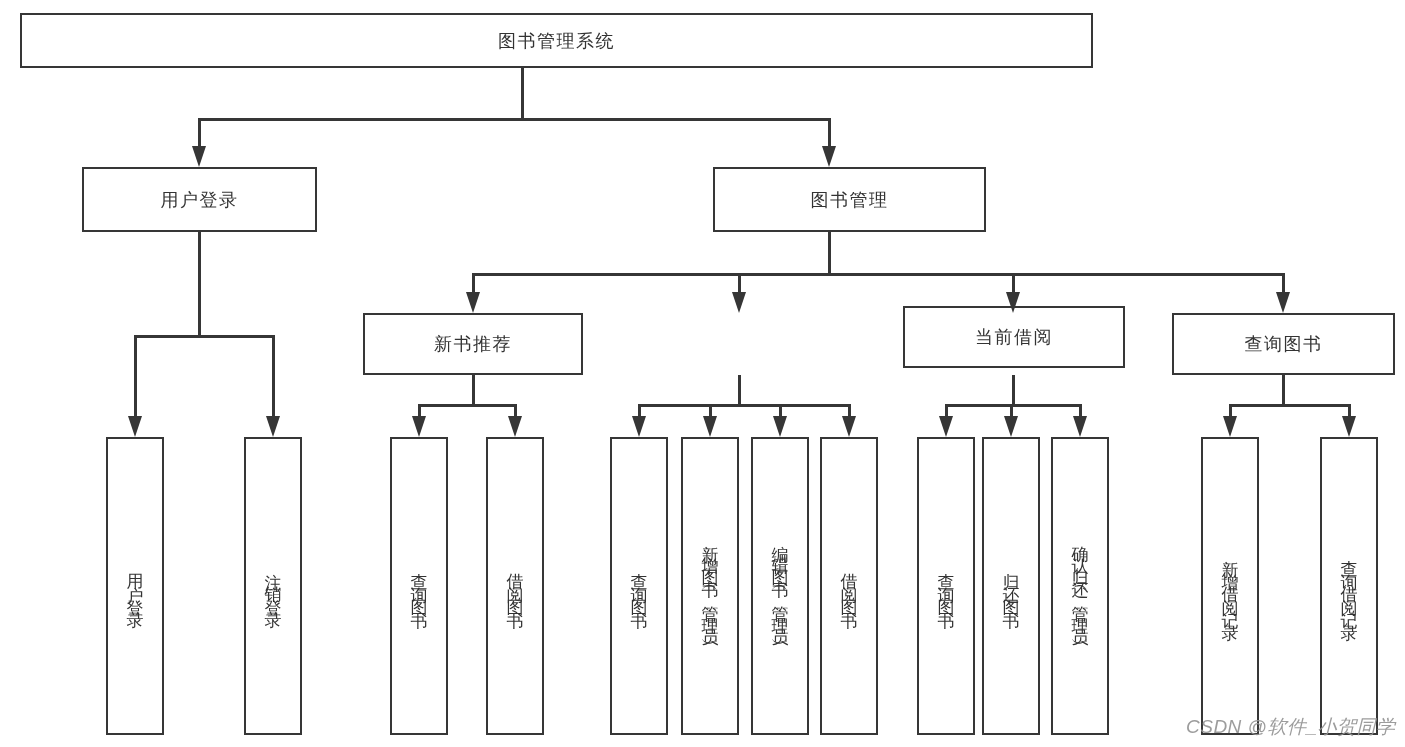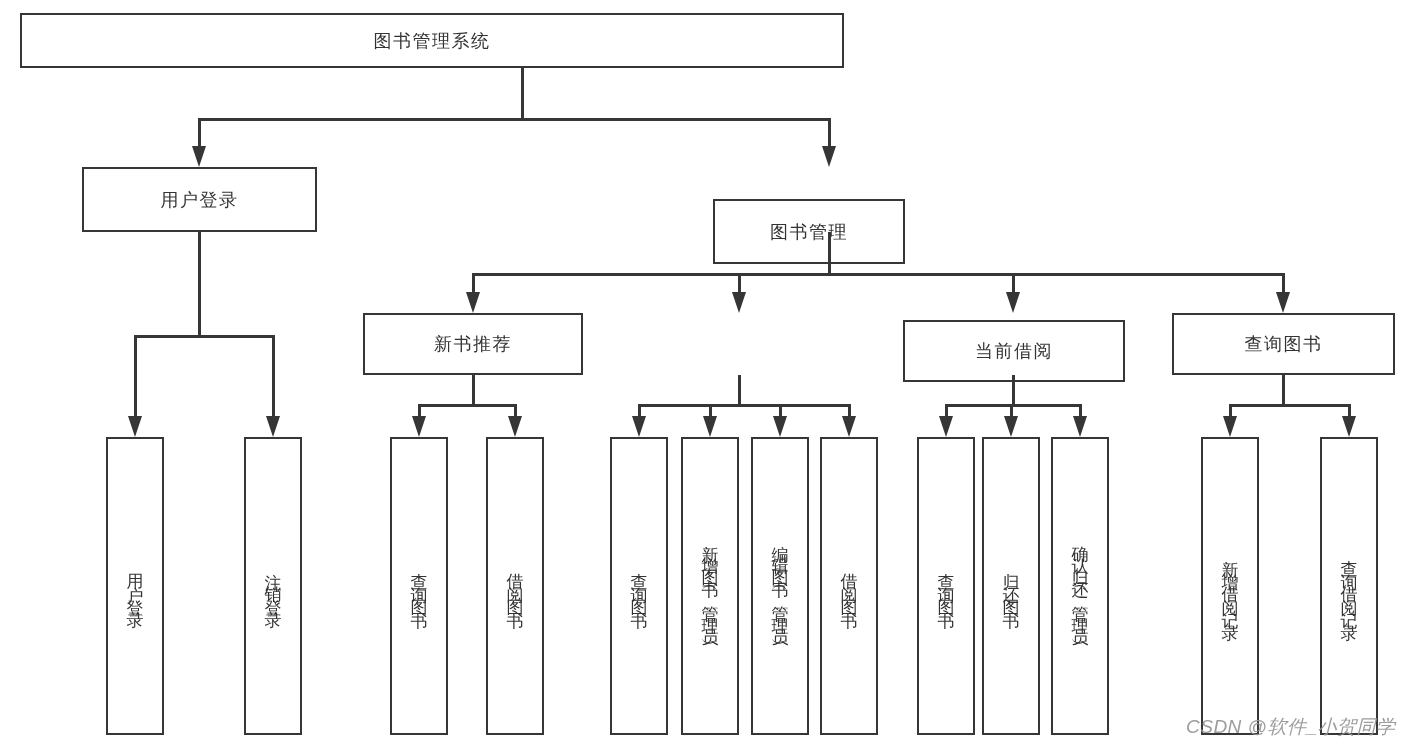--- a/index.html
+++ b/index.html
@@ -23,26 +23,26 @@
   .arrowhead{
     position:absolute;width:0;height:0;
     border-left:7px solid transparent;border-right:7px solid transparent;
     border-top:21px solid #363636;
   }
   .watermark{
     position:absolute;left:1186px;top:714px;width:212px;
     font-size:19px;color:rgba(148,148,148,0.92);letter-spacing:0.5px;white-space:nowrap;font-style:italic;
   }
   
-  #n-root{left:20px;top:13px;width:824px;height:55px;}
+  #n-root{left:20px;top:13px;width:1073px;height:55px;}
   #n-userlogin{left:82px;top:167px;width:235px;height:65px;}
-  #n-bookmgmt{left:713px;top:167px;width:192px;height:65px;margin-top:32px;}
+  #n-bookmgmt{left:713px;top:167px;width:273px;height:65px;}
   #n-newbook{left:363px;top:313px;width:220px;height:62px;}
   #n-bookborrow{left:633px;top:313px;width:212px;height:62px;}
-  #n-currentborrow{left:903px;top:320px;width:222px;height:62px;}
+  #n-currentborrow{left:903px;top:306px;width:222px;height:62px;}
   #n-borrowrecords{left:1172px;top:313px;width:223px;height:62px;}
   .leaf{top:437px;width:58px;height:298px;}
   #l-1{left:106px;}  #l-2{left:244px;}
   #l-3{left:390px;}  #l-4{left:486px;}
   #l-5{left:610px;}  #l-6{left:681px;}  #l-7{left:751px;}  #l-8{left:820px;}
   #l-9{left:917px;}  #l-10{left:982px;} #l-11{left:1051px;}
   #l-12{left:1201px;}#l-13{left:1320px;}
 </style>
 </head>
 <body>

